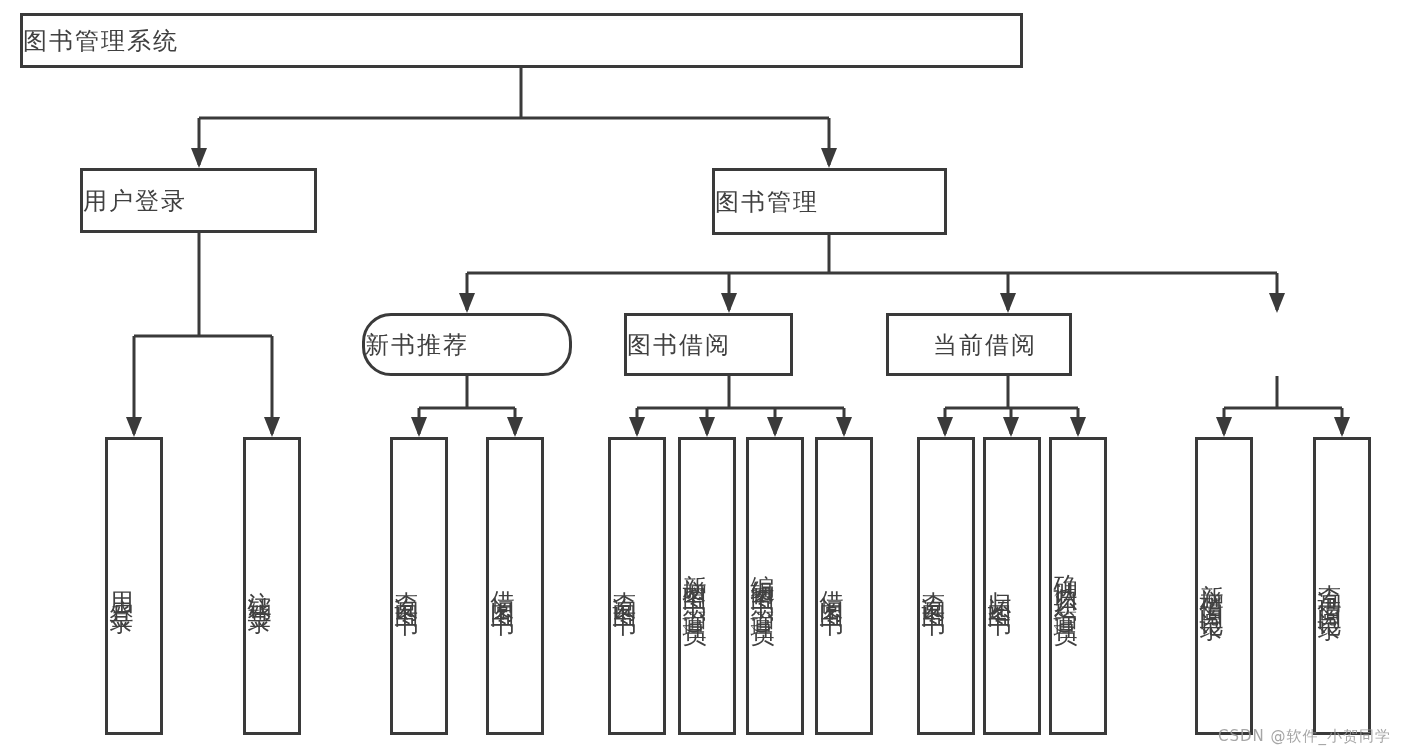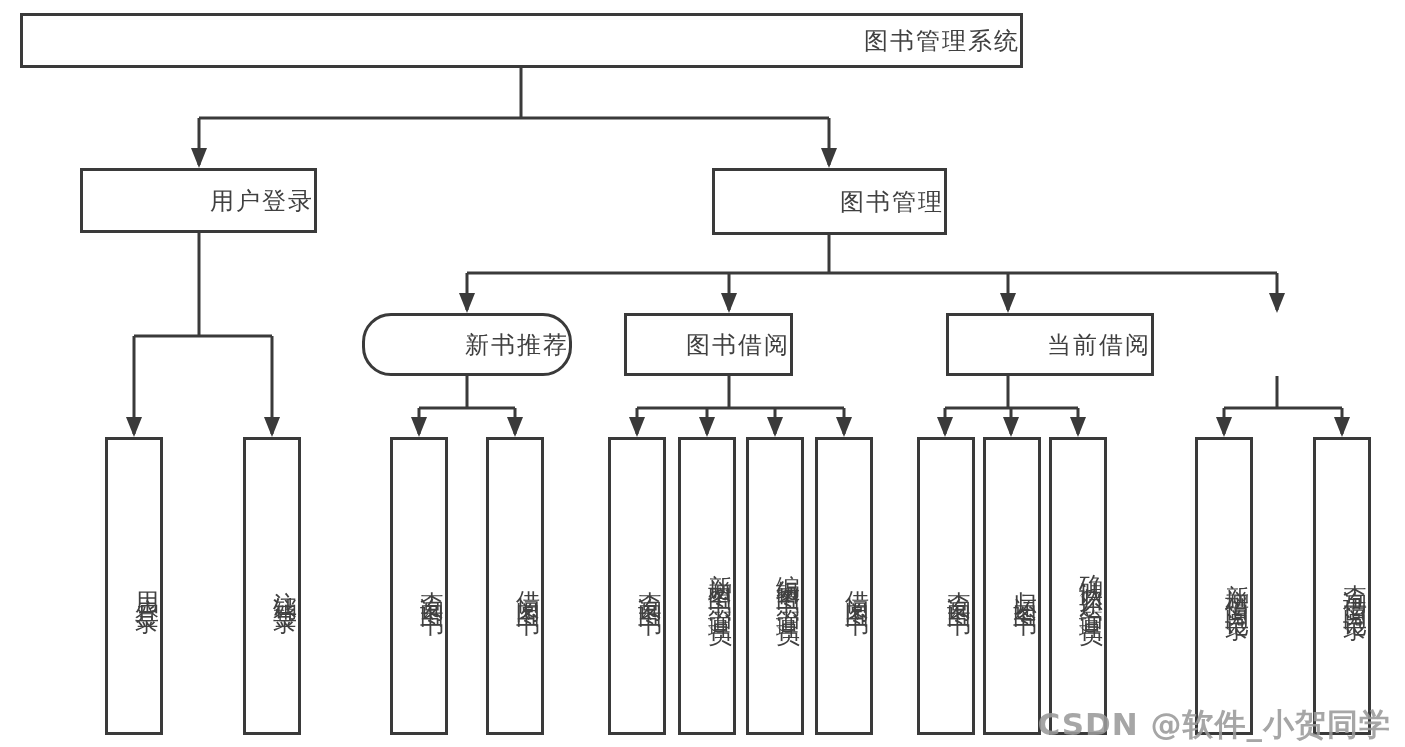--- a/index.html
+++ b/index.html
@@ -29,45 +29,44 @@
   }
   .ln { stroke: var(--line); stroke-width: 3; fill: none; }
   .ah { fill: var(--line); stroke: none; }
 
   .node {
     position: absolute;
     border: 3px solid var(--line);
     background: var(--background);
     display: flex;
     align-items: center;
-    justify-content: flex-end;
+    justify-content: flex-start;
     color: var(--text);
   }
   .hbox { font-size: 24px; letter-spacing: 2px; }
   .root-box { font-size: 24px; letter-spacing: 2px; }
   .vbox { width: 58px; top: 437px; height: 298px; }
   .vtext {
     writing-mode: vertical-rl;
     text-orientation: mixed;
     font-size: 24px;
     letter-spacing: 7px;
     line-height: 1.1;
     color: var(--text);
     white-space: nowrap;
   }
   .watermark {
     position: absolute;
     right: 14px;
     bottom: 1px;
-    font-size: 31px;
+    font-size: 15px;
     letter-spacing: 1px;
     color: var(--watermark);
     opacity: 0.88;
     z-index: 5;
-    font-weight: bold;
   }
 </style>
 </head>
 <body>
 
 <div class="canvas">
 
   <svg class="connectors" viewBox="0 0 1405 747">
     <g>
       <path class="ln" d="M521 68 V118 M199 118 H829 M199 118 V165 M829 118 V165"></path>
@@ -121,21 +120,21 @@
   <div class="node hbox" style="left:712px; top:168px; width:235px; height:67px;">
     <span>图书管理</span>
   </div>
 
   <div class="node hbox" style="left:362px; top:313px; width:210px; height:63px;border-radius:29px;">
     <span>新书推荐</span>
   </div>
   <div class="node hbox" style="left:624px; top:313px; width:169px; height:63px;">
     <span>图书借阅</span>
   </div>
-  <div class="node hbox" style="left:946px; top:313px; width:208px; height:63px;">
+  <div class="node hbox" style="left:886px; top:313px; width:186px; height:63px;padding-left:44px;">
     <span>当前借阅</span>
   </div>
 
   <div class="node vbox" style="left:105px;">
     <span class="vtext">用户登录</span>
   </div>
   <div class="node vbox" style="left:243px;">
     <span class="vtext">注销登录</span>
   </div>
 

